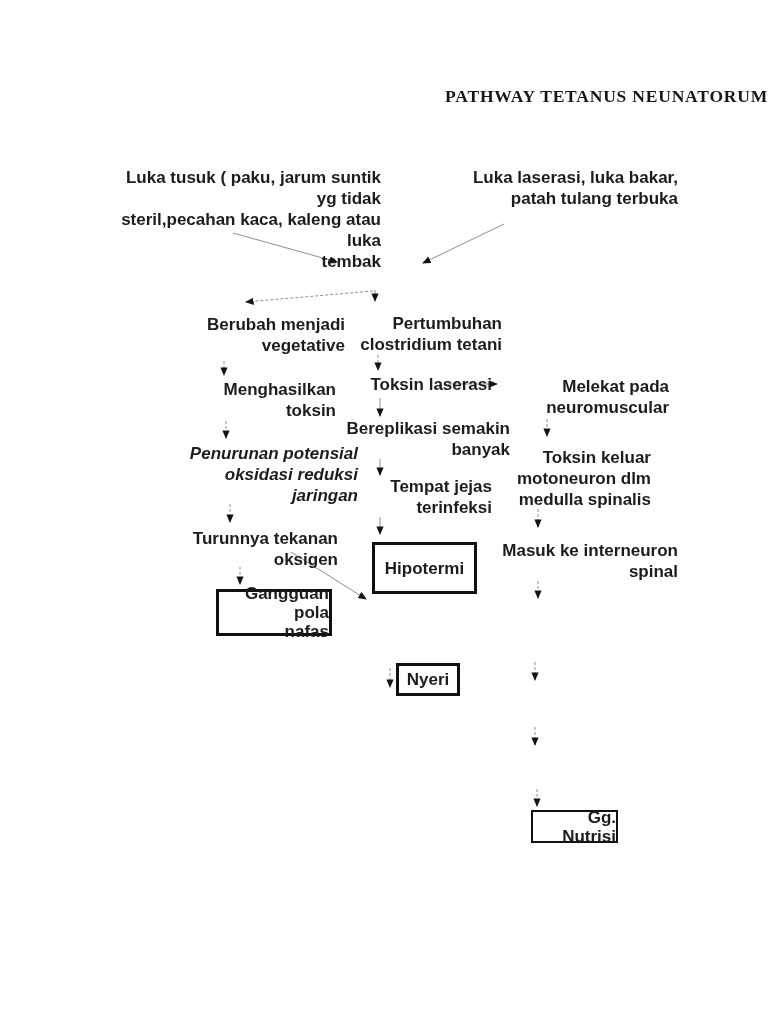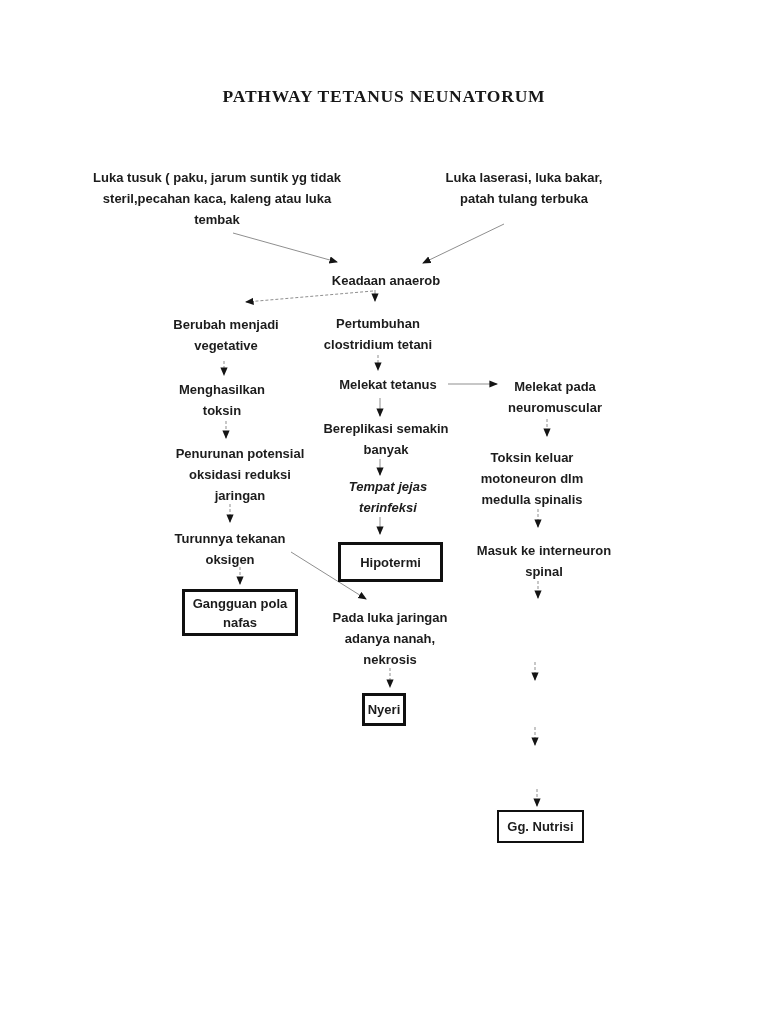--- a/index.html
+++ b/index.html
@@ -1,27 +1,27 @@
 <!DOCTYPE html>
 <html><head>
 <meta charset="utf-8">
 <style>
   html,body{margin:0;padding:0;background:#ffffff;}
   .page{
     position:relative;width:768px;height:1024px;background:#ffffff;
     overflow:hidden;font-family:"Liberation Sans",sans-serif;
   }
   .title{
-    position:absolute;left:0;top:86px;width:768px;text-align:center;
+    position:absolute;left:0;top:86px;width:768px;text-align:right;
     font-family:"Liberation Serif",serif;font-weight:bold;font-size:17.5px;
     letter-spacing:0.8px;color:#171717;
   }
   .node{
-    position:absolute;text-align:center;font-weight:bold;font-size:13px;
-    line-height:21px;color:#1c1c1c;white-space:pre-line;
+    position:absolute;text-align:right;font-weight:bold;font-size:17px;
+    line-height:21px;color:#1c1c1c;white-space:pre-line;margin-left:34px;
   }
   .boxed{
     border:3px solid #101010;background:#ffffff;display:flex;
     align-items:center;justify-content:center;line-height:19px;
     box-sizing:border-box;
   }
   .boxed.thin{border-width:2px;}
   svg.arrows{position:absolute;left:0;top:0;width:768px;height:1024px;}
   .ln{stroke:#8f8f8f;stroke-width:1;fill:none;}
   .dash{stroke-dasharray:3,2;}
@@ -60,46 +60,42 @@
     <line class="ln dash" x1="537" y1="789" x2="537" y2="806" marker-end="url(#ah)"></line>
   </svg>
 
   <div class="title">PATHWAY TETANUS NEUNATORUM</div>
 
   <div class="node" style="left:87px;top:167px;width:260px;">Luka tusuk ( paku, jarum suntik yg tidak
 steril,pecahan kaca, kaleng atau luka
 tembak</div>
   <div class="node" style="left:404px;top:167px;width:240px;">Luka laserasi, luka bakar,
 patah tulang terbuka</div>
-  <div class="node" style="left:301px;top:270px;width:170px;">Keadaan anaerob</div>
 
   <div class="node" style="left:142px;top:379px;width:160px;">Menghasilkan
 toksin</div>
   <div class="node" style="left:141px;top:314px;width:170px;">Berubah menjadi
 vegetative</div>
-  <div class="node" style="left:145px;top:443px;width:190px;">Penurunan potensial
+  <div class="node" style="left:134px;top:443px;width:190px;font-style:italic;">Penurunan potensial
 oksidasi reduksi
 jaringan</div>
-  <div class="node" style="left:140px;top:528px;width:180px;">Turunnya tekanan
+  <div class="node" style="left:124px;top:528px;width:180px;">Turunnya tekanan
 oksigen</div>
   <div class="node boxed" style="left:182px;top:589px;width:116px;height:47px;">Gangguan pola
 nafas</div>
 
   <div class="node" style="left:288px;top:313px;width:180px;">Pertumbuhan
 clostridium tetani</div>
-  <div class="node" style="left:318px;top:374px;width:140px;">Melekat tetanus</div>
+  <div class="node" style="left:318px;top:374px;width:140px;">Toksin laserasi</div>
   <div class="node" style="left:296px;top:418px;width:180px;">Bereplikasi semakin
 banyak</div>
-  <div class="node" style="left:318px;top:476px;width:140px;font-style:italic;">Tempat jejas
+  <div class="node" style="left:318px;top:476px;width:140px;">Tempat jejas
 terinfeksi</div>
-  <div class="node boxed" style="left:338px;top:542px;width:105px;height:40px;">Hipotermi</div>
-  <div class="node" style="left:305px;top:607px;width:170px;">Pada luka jaringan
-adanya nanah,
-nekrosis</div>
-  <div class="node boxed" style="left:362px;top:693px;width:44px;height:33px;">Nyeri</div>
+  <div class="node boxed" style="left:338px;top:542px;width:105px;height:52px;">Hipotermi</div>
+  <div class="node boxed" style="left:362px;top:663px;width:64px;height:33px;">Nyeri</div>
 
   <div class="node" style="left:475px;top:376px;width:160px;">Melekat pada
 neuromuscular</div>
   <div class="node" style="left:447px;top:447px;width:170px;">Toksin keluar
 motoneuron dlm
 medulla spinalis</div>
   <div class="node" style="left:444px;top:540px;width:200px;">Masuk ke interneuron
 spinal</div>
   <div class="node boxed thin" style="left:497px;top:810px;width:87px;height:33px;">Gg. Nutrisi</div>
 

